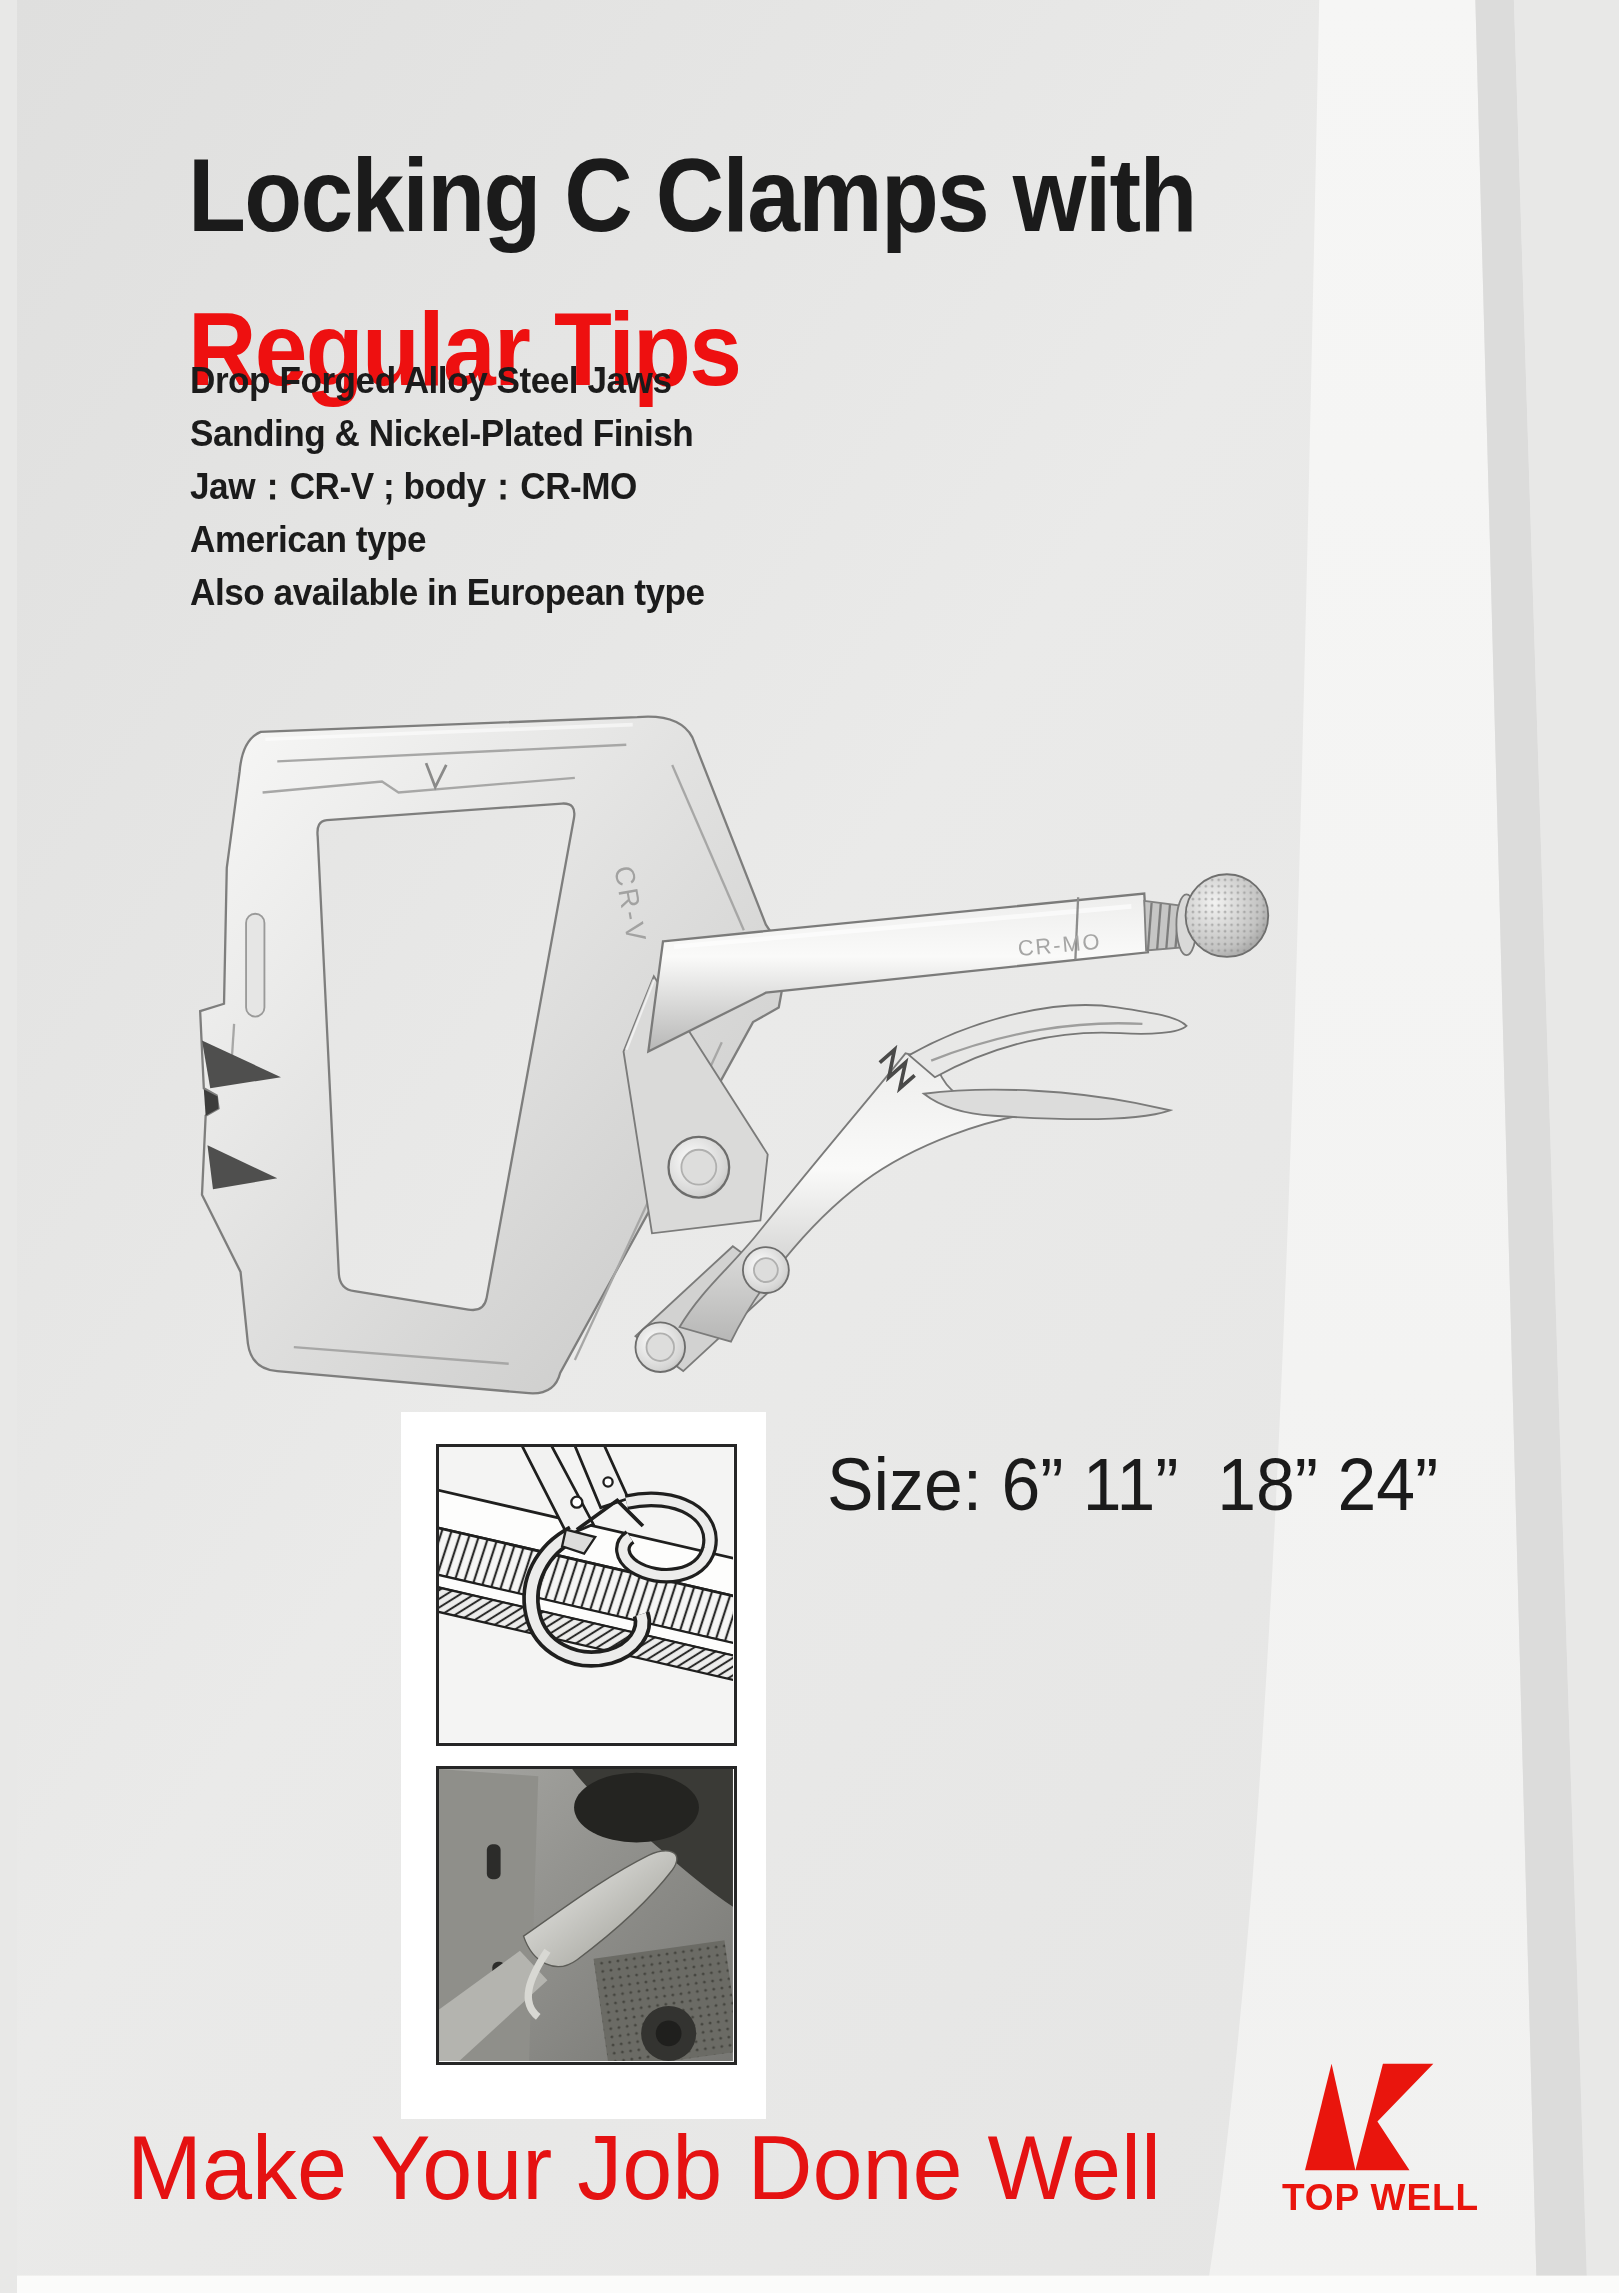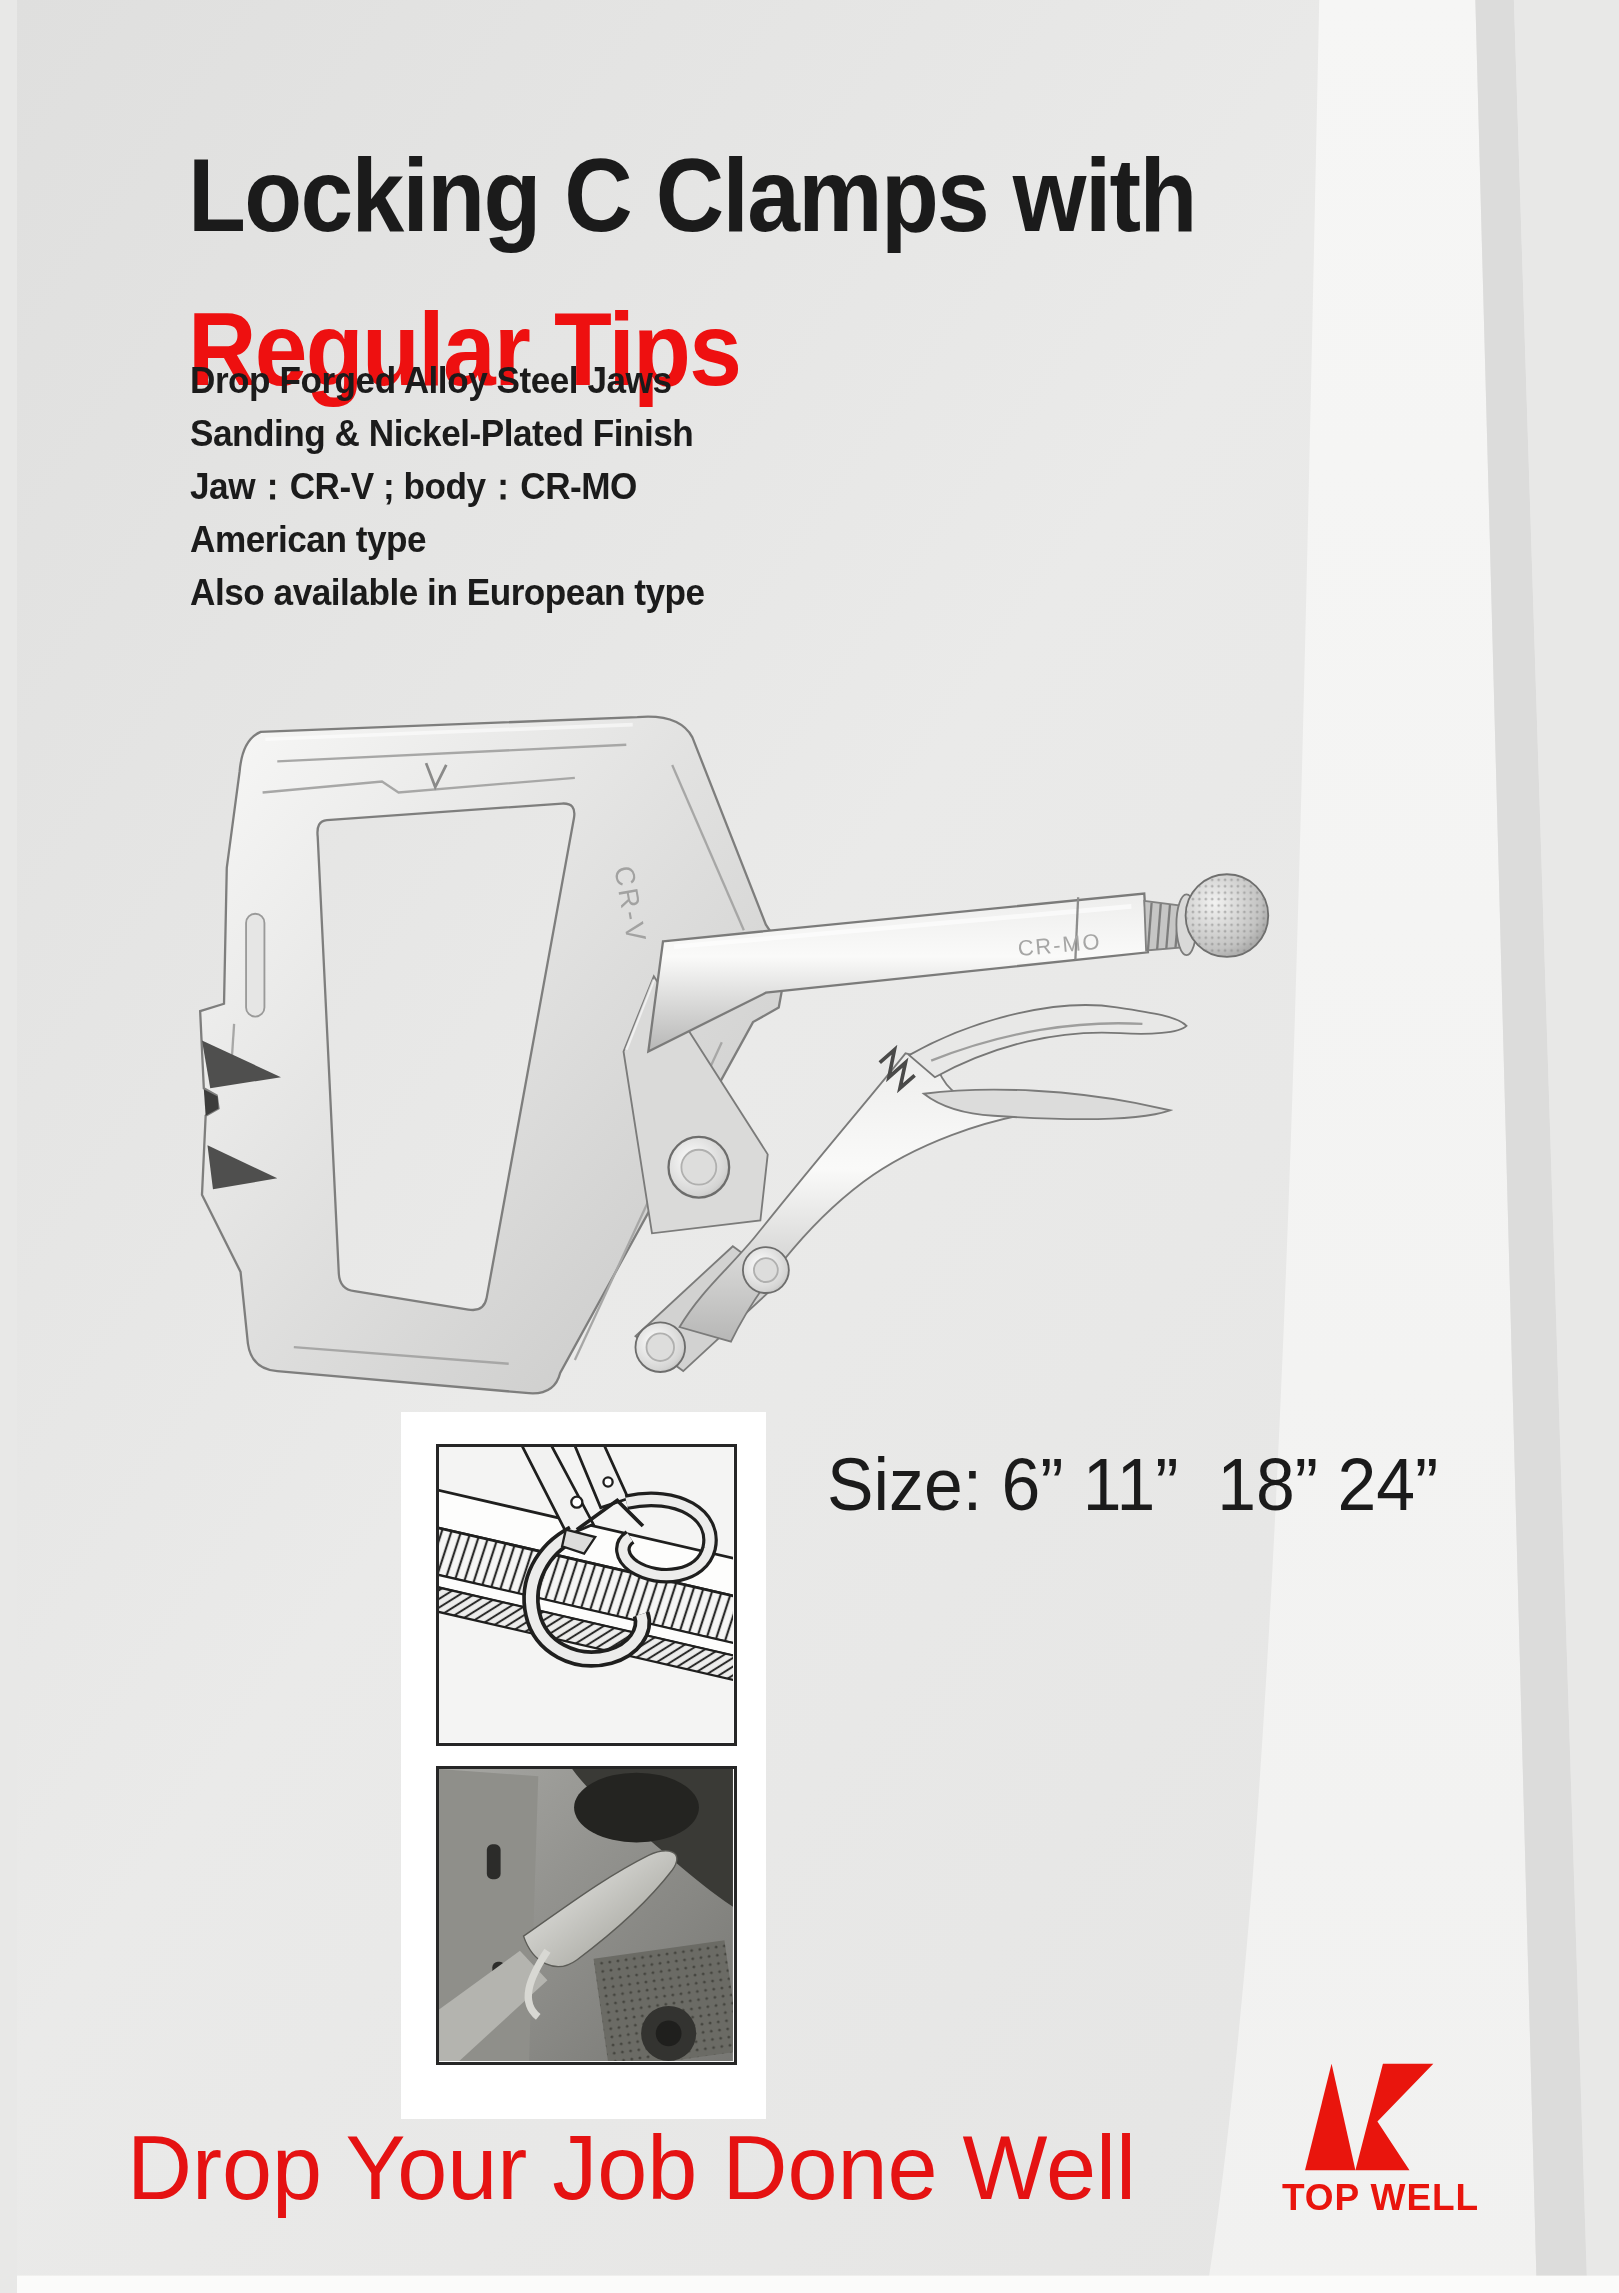--- a/index.html
+++ b/index.html
@@ -229,21 +229,21 @@
       <polygon points="0,262 88,198 118,230 22,318 0,318" fill="#b4b4af"></polygon>
       <path d="M 92,182 C 138,150 180,118 228,94 C 250,84 268,90 254,110 C 228,144 190,178 150,208 C 128,224 102,212 92,182 Z" fill="url(#shine)" stroke="#5c5c57" stroke-width="1.5"></path>
       <path d="M 118,198 C 98,228 88,254 108,270" fill="none" stroke="#d8d8d3" stroke-width="8"></path>
       <circle cx="250" cy="288" r="30" fill="#333330"></circle>
       <circle cx="250" cy="288" r="14" fill="#1f1f1d"></circle>
     </svg>
   </div>
 
   <div class="size-text">Size: 6” 11”  18” 24”</div>
 
-  <div class="tagline">Drop Your Job Done Well</div>
+  <div class="tagline">Make Your Job Done Well</div>
 
   <div class="logo">
     <svg class="logo-mark" viewBox="0 0 150 120" width="138" height="110">
       <polygon points="32,2 58,118 3,118" fill="#e9150d"></polygon>
       <polygon points="88,2 143,2 82,65 117,118 58,118" fill="#e9150d"></polygon>
     </svg>
     <div class="logo-text">TOP WELL</div>
   </div>
 
 </div>

